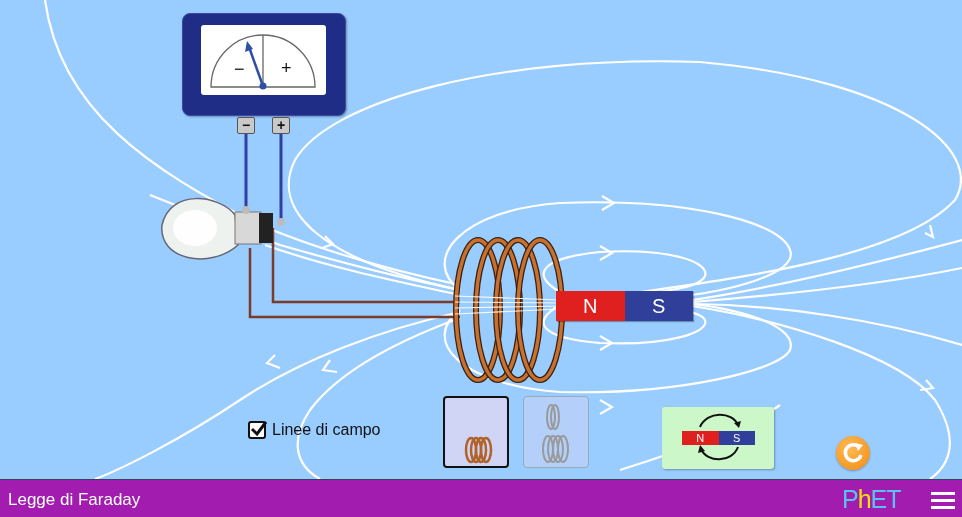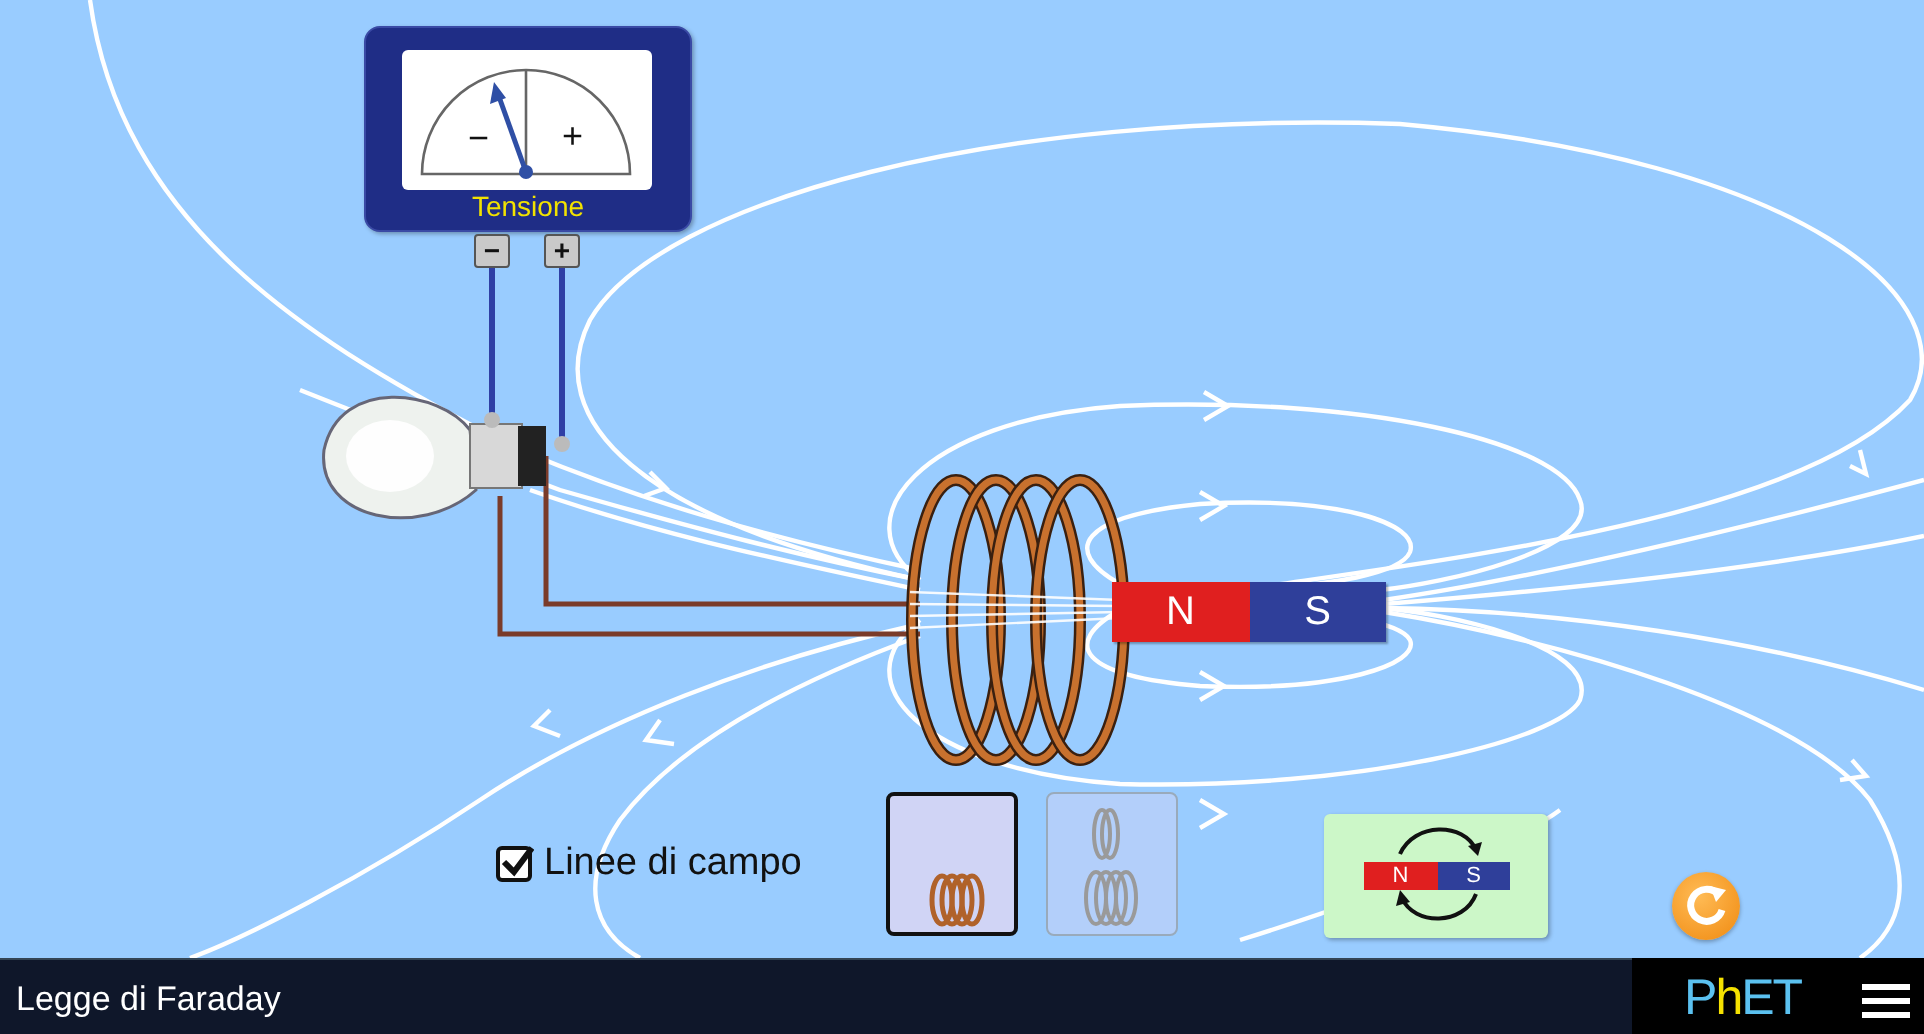--- a/index.html
+++ b/index.html
@@ -10,31 +10,31 @@
 
   
   #voltmeter { left: 182px; top: 13px; width: 162px; height: 101px; background: #1f2d86; border-radius: 8px; border: 1px solid #3a4aa5; box-shadow: 1px 1px 2px rgba(0,0,0,0.3); }
   #voltmeter .face { position: absolute; left: 18px; top: 11px; width: 125px; height: 70px; background: #fff; border-radius: 3px; }
   #voltmeter .label { position: absolute; left: 0; width: 162px; top: 81px; text-align: center; color: #f2e200; font-size: 14px; font-weight: normal; letter-spacing: 0; }
   .terminal { width: 16px; height: 15px; background: #c9c9c9; border: 1px solid #555; border-radius: 2px; font-size: 14px; line-height: 14px; text-align: center; color: #111; font-weight: bold; }
 
   
   #fieldlines-checkbox-row { left: 248px; top: 421px; display: flex; align-items: center; gap: 6px; }
   #fieldlines-checkbox { width: 18px; height: 18px; border: 2px solid #111; border-radius: 3px; background: #fff; position: relative; box-sizing: border-box; }
-  #fieldlines-label { font-size: 19px; color: #111; }
+  #fieldlines-label { font-size: 16px; color: #111; }
 
   .coil-btn { width: 66px; height: 72px; border-radius: 4px; box-sizing: border-box; }
   #coil-one-btn { left: 443px; top: 396px; background: #d0d4f5; border: 2px solid #111; }
   #coil-two-btn { left: 523px; top: 396px; background: rgba(200,210,245,0.55); border: 1px solid #9ab; }
 
   #flip-magnet-btn { left: 662px; top: 407px; width: 112px; height: 62px; background: #ccf7c8; border-radius: 3px; box-shadow: 1px 1px 2px rgba(0,0,0,0.3); }
   #reset-btn { left: 836px; top: 436px; width: 34px; height: 34px; border-radius: 50%; background: radial-gradient(circle at 40% 35%, #ffbb55, #f08a10); box-shadow: 0 1px 2px rgba(0,0,0,0.3); }
 
   
-  #navbar { position: absolute; left: 0; top: 479px; width: 816px; height: 38px; background: #0f172a; border-top: 1px solid #345; box-sizing: border-box; }
+  #navbar { position: absolute; left: 0; top: 479px; width: 962px; height: 38px; background: #a21caf; border-top: 1px solid #345; box-sizing: border-box; }
   #sim-title { position: absolute; left: 8px; top: 10px; color: #fff; font-size: 17px; }
   #phet-logo { position: absolute; left: 842px; top: 5px; font-size: 25px; font-weight: normal; color: #5bc1f0; letter-spacing: -1px; }
   #phet-logo .i { color: #f5e100; }
   #menu-btn { position: absolute; left: 931px; top: 12px; width: 24px; height: 18px; }
   #menu-btn span { display: block; height: 3px; background: #fff; margin-bottom: 4px; }
 </style>
 </head>
 <body>
 
 <div id="sim">
@@ -125,21 +125,20 @@
       <svg width="125" height="70">
         <path d="M10 62 A52 52 0 0 1 114 62 Z" fill="#fff" stroke="#666" stroke-width="1.3"></path>
         <line x1="62" y1="10" x2="62" y2="62" stroke="#666" stroke-width="1.3"></line>
         <line x1="62" y1="61" x2="48" y2="22" stroke="#2f4fa5" stroke-width="2.5"></line>
         <path d="M46 16 L44 27 L52 24 Z" fill="#2f4fa5"></path>
         <circle cx="62" cy="61" r="3.5" fill="#2f4fa5"></circle>
       </svg>
       <span class="abs" style="left:33px; top:34px; font-size:18px; color:#111;">−</span>
       <span class="abs" style="left:80px; top:33px; font-size:18px; color:#111;">+</span>
     </div>
-    <div class="label">Tensione</div>
   </div>
   <div class="abs terminal" style="left:237px; top:117px;">−</div>
   <div class="abs terminal" style="left:272px; top:117px;">+</div>
 
   <div id="fieldlines-checkbox-row" class="abs">
     <div id="fieldlines-checkbox">
       <svg width="18" height="18" style="position:absolute; left:-1px; top:-3px;">
         <path d="M3 9 L8 14 L17 2" fill="none" stroke="#111" stroke-width="3"></path>
       </svg>
     </div>

